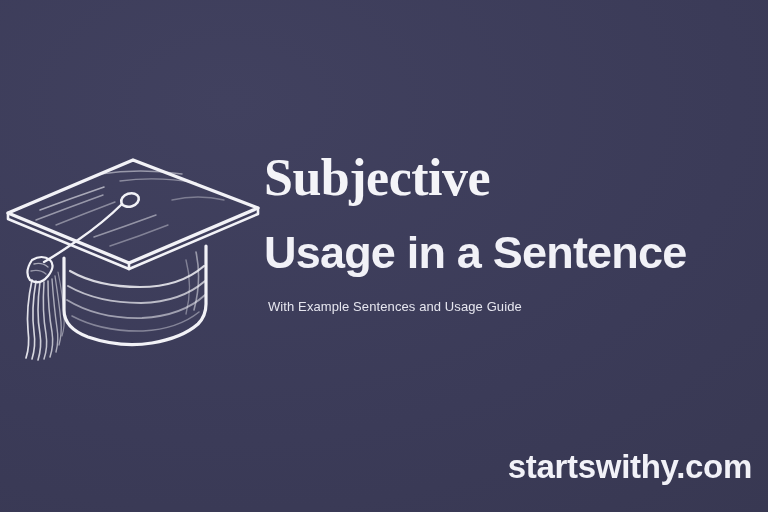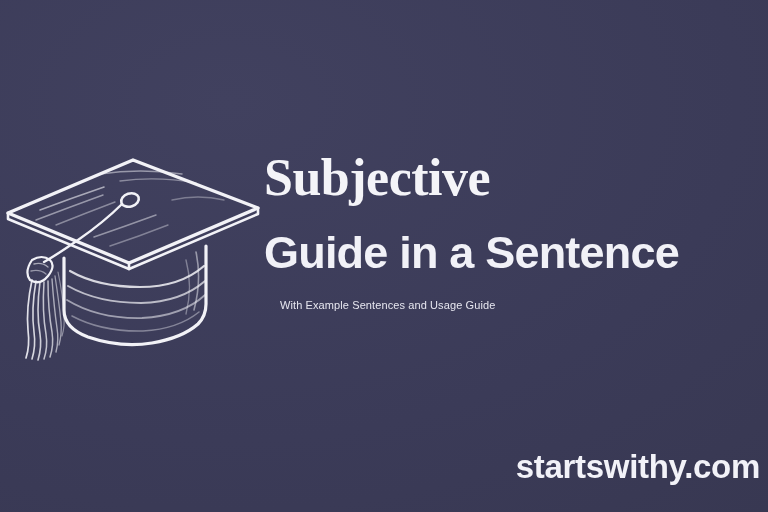--- a/index.html
+++ b/index.html
@@ -67,33 +67,33 @@
     letter-spacing: -0.8px;
     color: #f1f1f7;
     margin: 0;
     margin-top: 26px;
     white-space: nowrap;
   }
 
   #subtitle {
     font-family: "Liberation Sans", "DejaVu Sans", sans-serif;
     font-weight: 500;
-    font-size: 11px;
+    font-size: 13px;
     line-height: 1.2;
     letter-spacing: 0.1px;
     color: #e6e6ef;
-    margin: 16px;
+    margin: 4px;
     margin-top: 24px;
     white-space: nowrap;
   }
 
   
   #brand {
     position: absolute;
-    right: 8px;
+    right: 16px;
     bottom: 26px;
     font-family: "Liberation Sans", "DejaVu Sans", sans-serif;
     font-weight: 700;
     font-size: 33px;
     letter-spacing: -0.3px;
     color: #f2f2f8;
     white-space: nowrap;
     text-align: right;
   }
 </style>
@@ -145,19 +145,19 @@
         <path d="M52 139 Q54 167 57 188 Q59 200 56 212" stroke-width="1.4" opacity="0.62"></path>
         <path d="M55 136 Q59 162 61 182 Q62 194 59 205" stroke-width="1.3" opacity="0.55"></path>
         <path d="M58 132 Q63 156 64 175 Q65 186 62 196" stroke-width="1.2" opacity="0.45"></path>
 
       </g>
     </svg>
   </div>
 
   <div id="text-block">
     <div id="headline-word">Subjective</div>
-    <div id="headline-phrase">Guide in a Sentence</div>
+    <div id="headline-phrase">Usage in a Sentence</div>
     <div id="subtitle">With Example Sentences and Usage Guide</div>
   </div>
 
   <div id="brand">startswithy.com</div>
 
 </div>
 
 </body></html>

